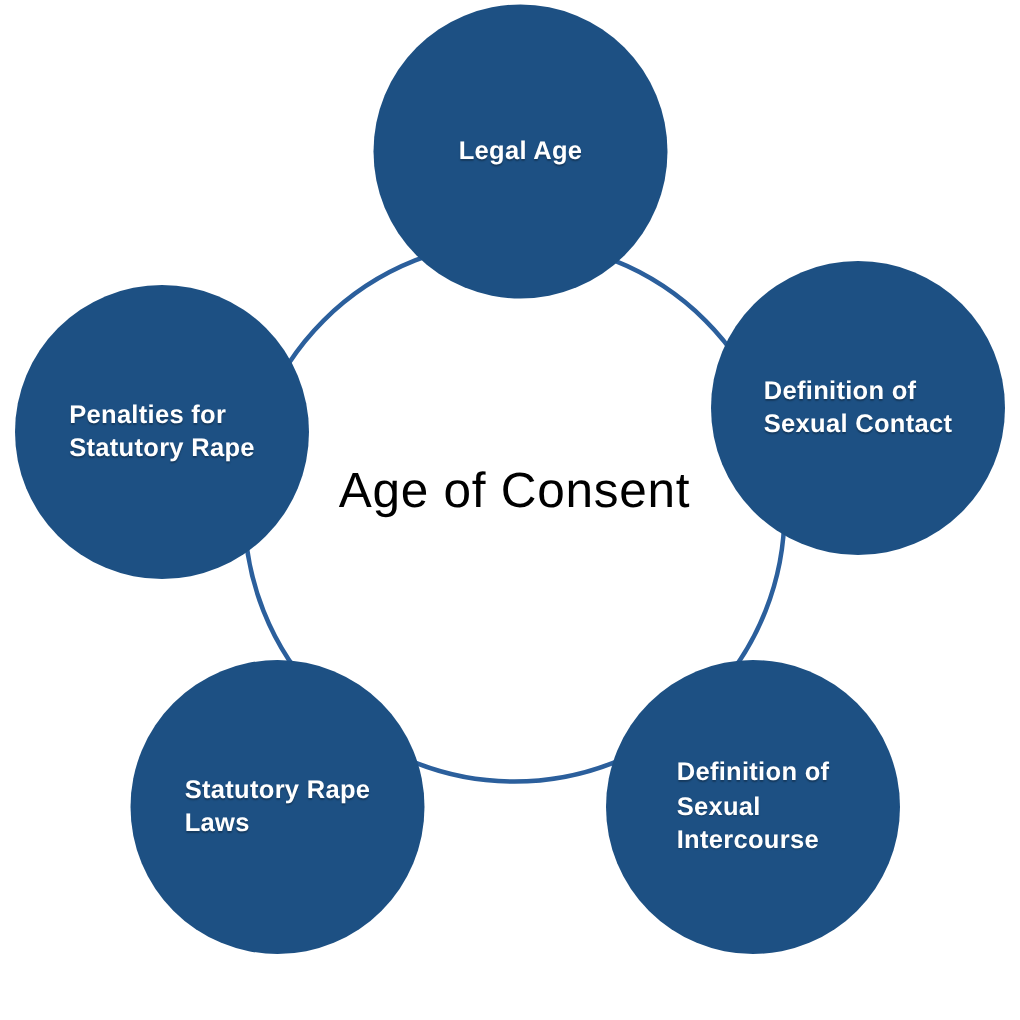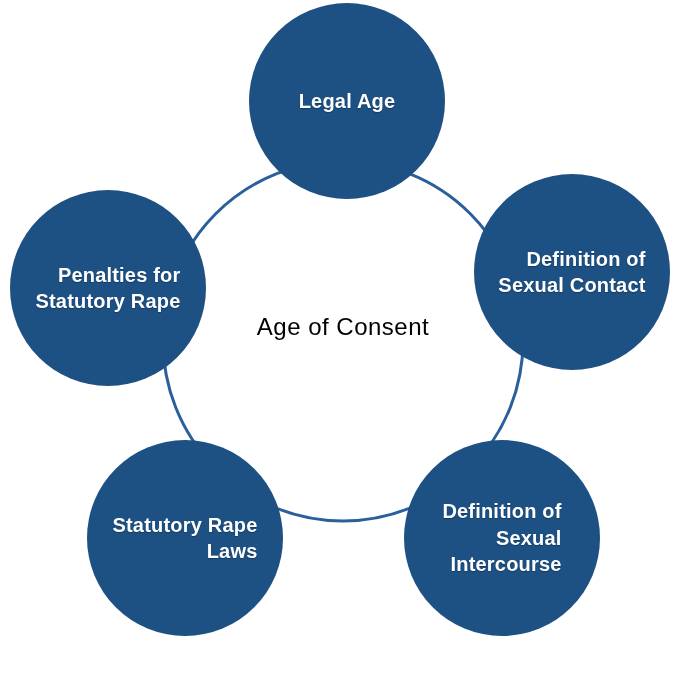--- a/index.html
+++ b/index.html
@@ -30,40 +30,40 @@
   .node {
     position: absolute;
     width: 196px;
     height: 196px;
     border-radius: 50%;
     background: var(--node-fill);
     color: var(--node-text);
     display: flex;
     align-items: center;
     justify-content: center;
-    text-align: right;
-    font-size: 20px;
+    text-align: left;
+    font-size: 17px;
     font-weight: bold;
     line-height: 1.32;
     letter-spacing: 0.2px;
     white-space: pre-line;
     text-shadow: 0 1px 1px rgba(0,0,0,0.28);
   }
   .node--top          { left: 249px; top: 3px;   }
   .node--right        { left: 474px; top: 174px; }
   .node--bottom-right { left: 404px; top: 440px; }
   .node--bottom-left  { left: 87px;  top: 440px; }
   .node--left         { left: 10px;  top: 190px; }
   .center-label {
     position: absolute;
     left: 343px;
     top: 327px;
     transform: translate(-50%, -50%);
     color: var(--center-text);
-    font-size: 24px;
+    font-size: 33px;
     font-weight: 400;
     letter-spacing: 0.5px;
     white-space: nowrap;
   }
 </style>
 </head>
 <body>
 
 <div class="canvas">
 

